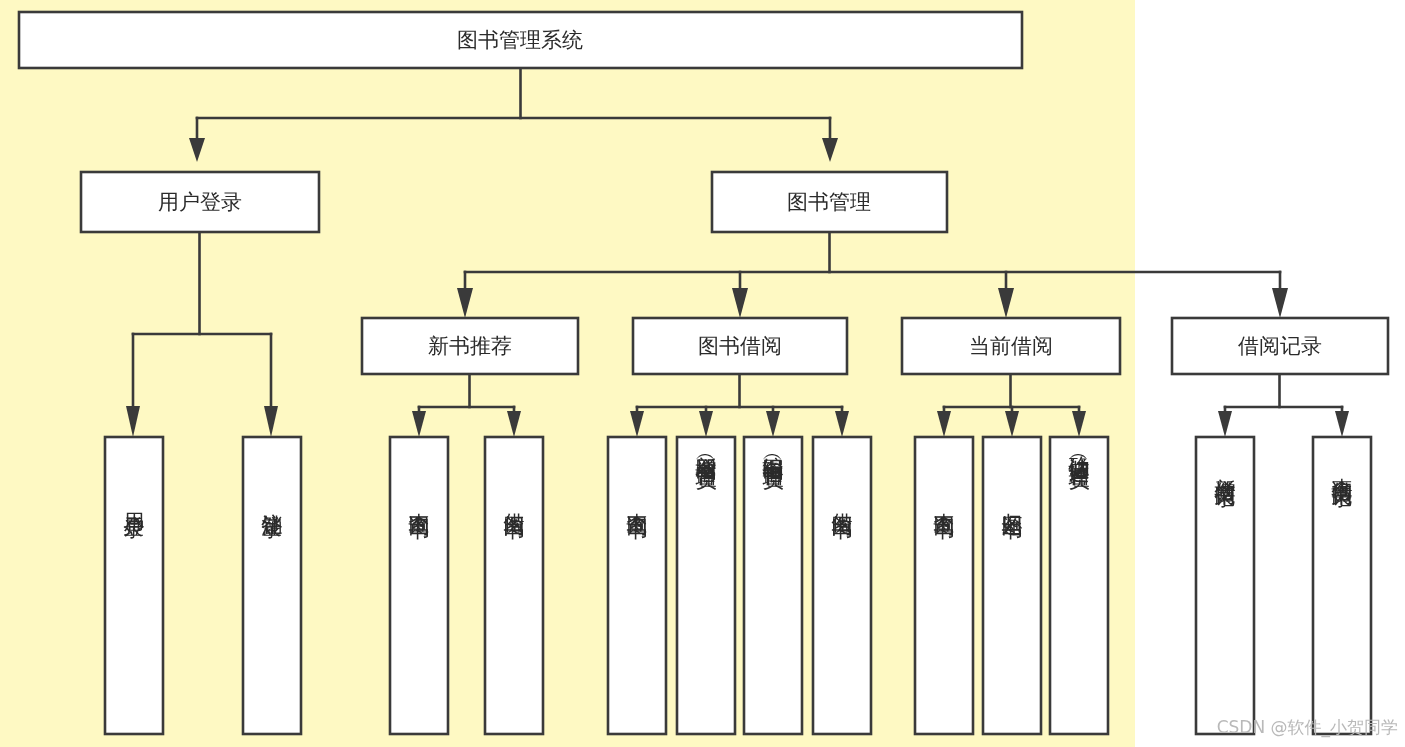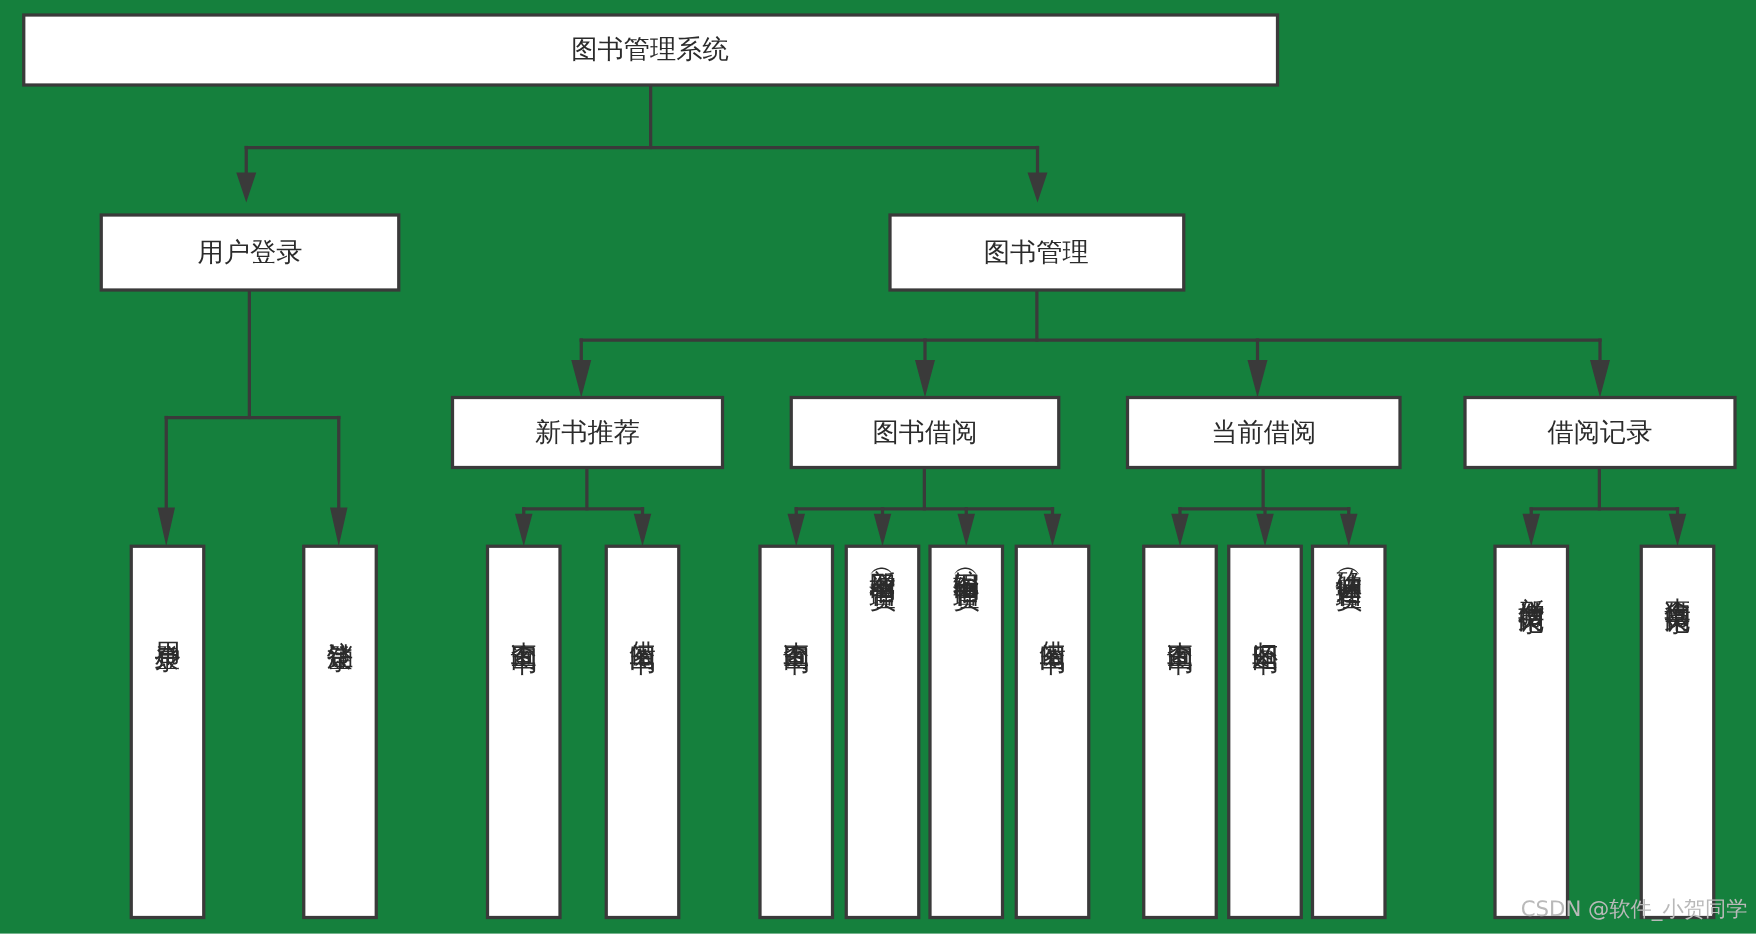--- a/index.html
+++ b/index.html
@@ -8,23 +8,23 @@
     background: #ffffff;
   }
   body {
     width: 1405px;
     height: 747px;
     font-family: "DejaVu Sans", "Liberation Sans", sans-serif;
     overflow: hidden;
   }
   #diagram-root {
     position: relative;
-    width: 1405px;
+    width: 1135px;
     height: 747px;
-    background: #15803d;
+    background: #fef9c3;
   }
   svg.diagram-canvas {
     position: absolute;
     top: 0;
     left: 0;
     width: 1405px;
     height: 747px;
     display: block;
   }
   .node-box {

